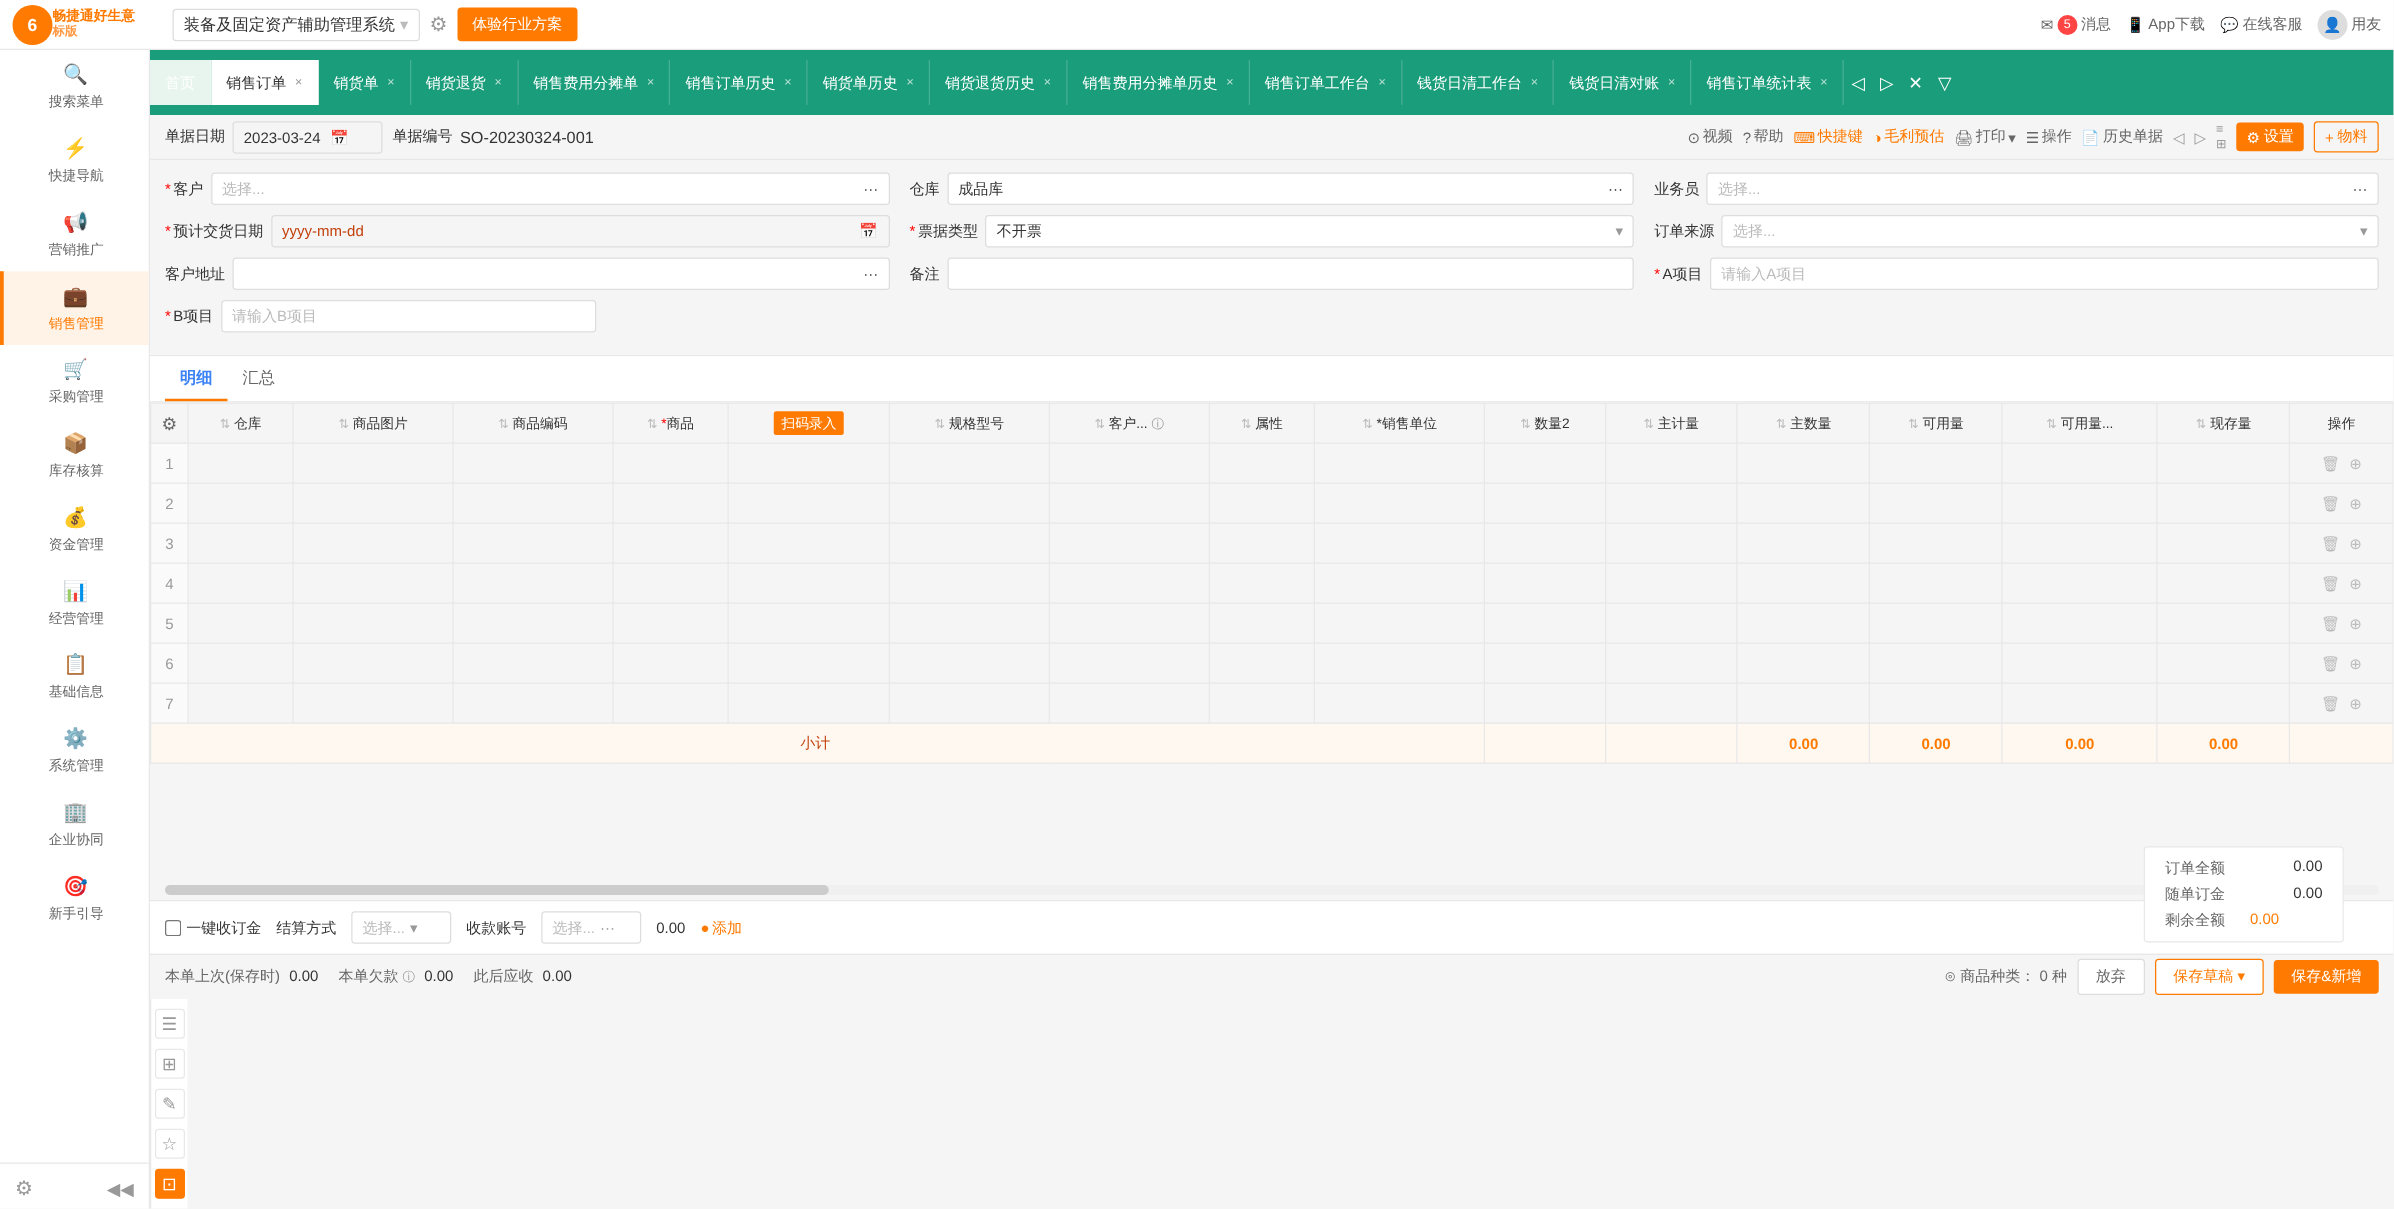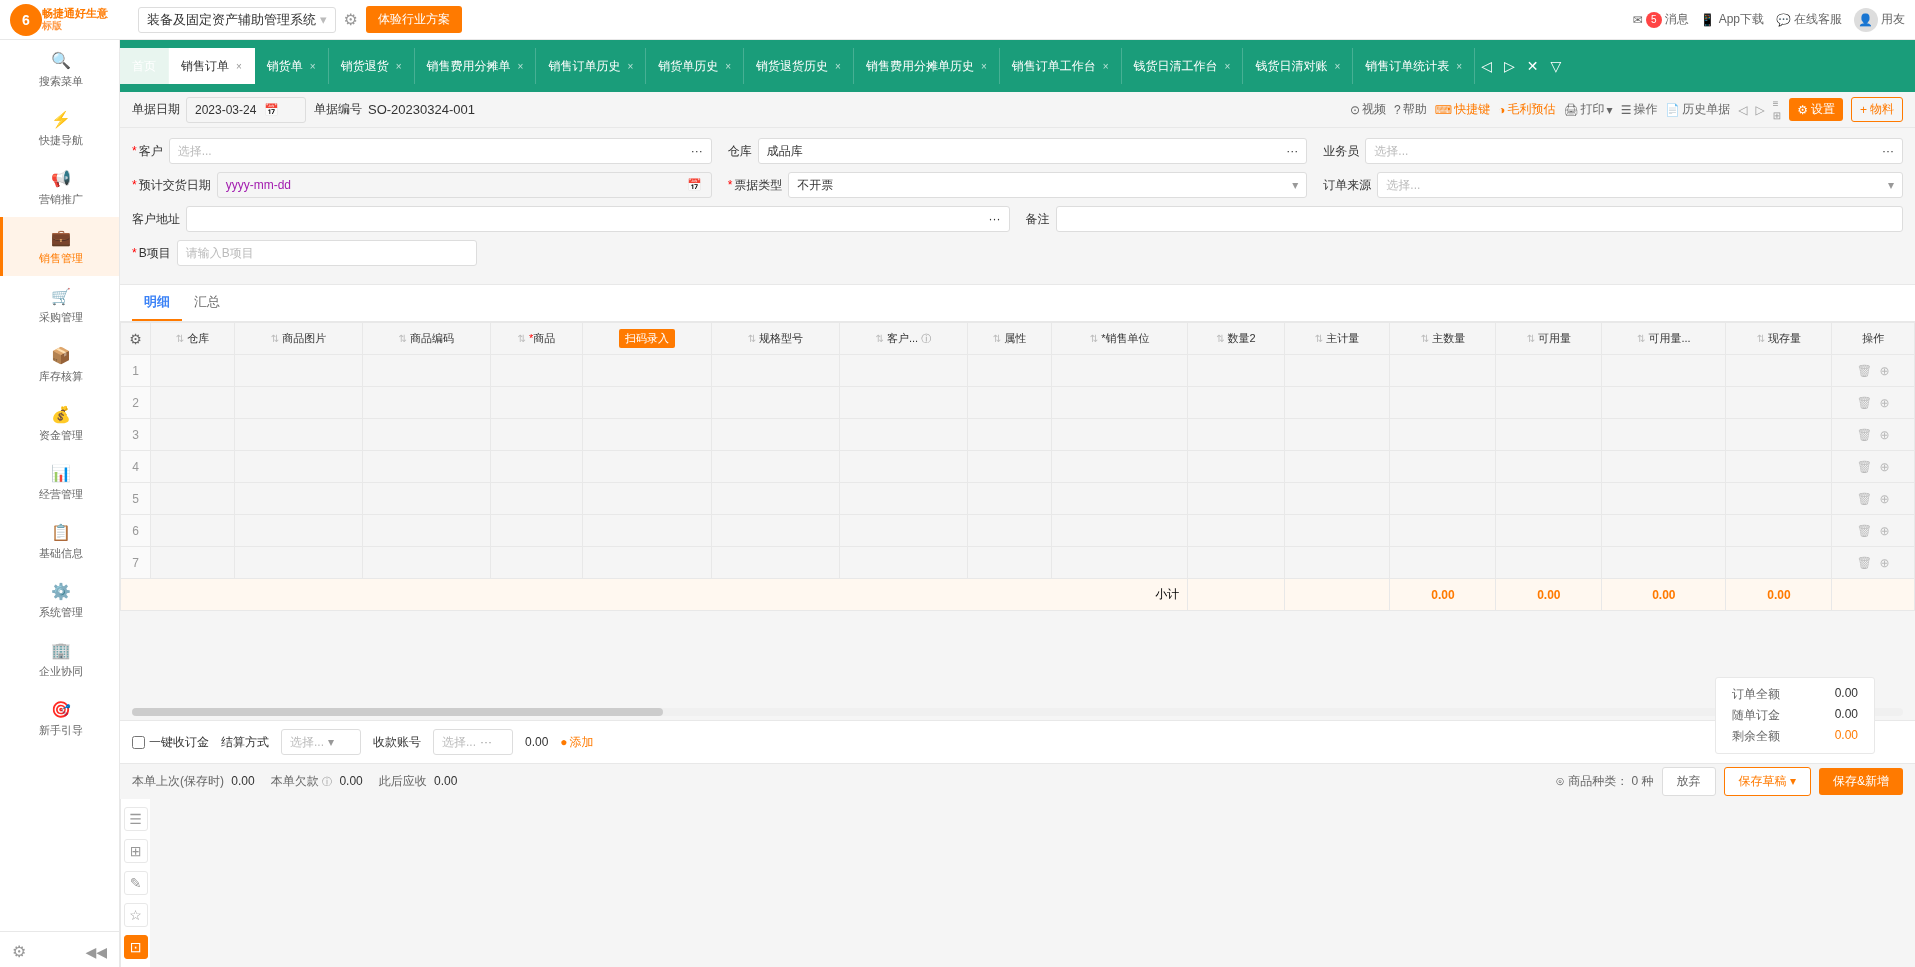--- a/index.html
+++ b/index.html
@@ -325,21 +325,21 @@
                 <span style="color:#bbb;">选择...</span>
                 <span style="margin-left:auto;">···</span>
               </div>
             </div>
           </div>
 
           <div class="form-row">
             <div class="form-field">
               <span class="form-label required" style="white-space:nowrap;">预计交货日期</span>
               <div class="date-field" style="flex:1;min-width:200px;">
-                <span style="color:#a21caf;">yyyy-mm-dd</span>
+                <span style="color:#c2410c;">yyyy-mm-dd</span>
                 <span style="color:#bbb;margin-left:auto;">📅</span>
               </div>
             </div>
             <div class="form-field">
               <span class="form-label required">票据类型</span>
               <div class="form-select" style="flex:1;">
                 <span>不开票</span>
                 <span style="margin-left:auto;color:#999;">▾</span>
               </div>
             </div>
@@ -355,20 +355,26 @@
           <div class="form-row">
             <div class="form-field">
               <span class="form-label">客户地址</span>
               <div class="form-input" style="flex:1;min-width:200px;">
                 <span style="margin-left:auto;">···</span>
               </div>
             </div>
             <div class="form-field">
               <span class="form-label">备注</span>
               <div class="form-input" style="flex:2;min-width:300px;"></div>
+            </div>
+            <div class="form-field">
+              <span class="form-label required">A项目</span>
+              <div class="form-input" style="flex:1;">
+                <span style="color:#bbb;">请输入A项目</span>
+              </div>
             </div>
           </div>
 
           <div class="form-row">
             <div class="form-field">
               <span class="form-label required">B项目</span>
               <div class="form-input" style="min-width:300px;">
                 <span style="color:#bbb;">请输入B项目</span>
               </div>
             </div>
@@ -587,21 +593,21 @@
                 <td></td>
                 <td></td>
                 <td></td>
                 <td>
                   <span style="color:#bbb;cursor:pointer;margin-right:4px;">🗑</span>
                   <span style="color:#bbb;cursor:pointer;">⊕</span>
                 </td>
               </tr>
 
               <tr class="summary-row">
-                <td colspan="10" style="text-align:right;padding-right:8px;color:#000000;background:#fff8f0;">小计</td>
+                <td colspan="10" style="padding-right:8px;color:#c2410c;background:#fff8f0;">小计</td>
                 <td style="background:#fff8f0;"></td>
                 <td style="background:#fff8f0;"></td>
                 <td style="background:#fff8f0;color:#ff7a00;font-weight:bold;">0.00</td>
                 <td style="background:#fff8f0;color:#ff7a00;font-weight:bold;">0.00</td>
                 <td style="background:#fff8f0;color:#ff7a00;font-weight:bold;">0.00</td>
                 <td style="background:#fff8f0;color:#ff7a00;font-weight:bold;">0.00</td>
                 <td style="background:#fff8f0;"></td>
               </tr>
             </tbody>
           </table>
@@ -641,21 +647,21 @@
 
         <div style="position:absolute;right:40px;bottom:45px;background:#fff;border:1px solid #e8e8e8;padding:8px 16px;font-size:12px;border-radius:3px;min-width:160px;">
           <div style="display:flex;justify-content:space-between;gap:20px;margin-bottom:4px;">
             <span style="color:#666;">订单全额</span>
             <span style="color:#333;">0.00</span>
           </div>
           <div style="display:flex;justify-content:space-between;gap:20px;margin-bottom:4px;">
             <span style="color:#666;">随单订金</span>
             <span style="color:#333;">0.00</span>
           </div>
-          <div style="display:flex;justify-content:space-between;gap:20px;">
+          <div style="display:flex;justify-content:flex-start;gap:20px;">
             <span style="color:#666;">剩余全额</span>
             <span style="color:#ff7a00;">0.00</span>
           </div>
         </div>
 
         <div class="status-bar">
           <div class="status-left">
             <span>
               <span>本单上次(保存时)</span>
               <span class="status-val" style="color:#333;margin-left:4px;">0.00</span>

